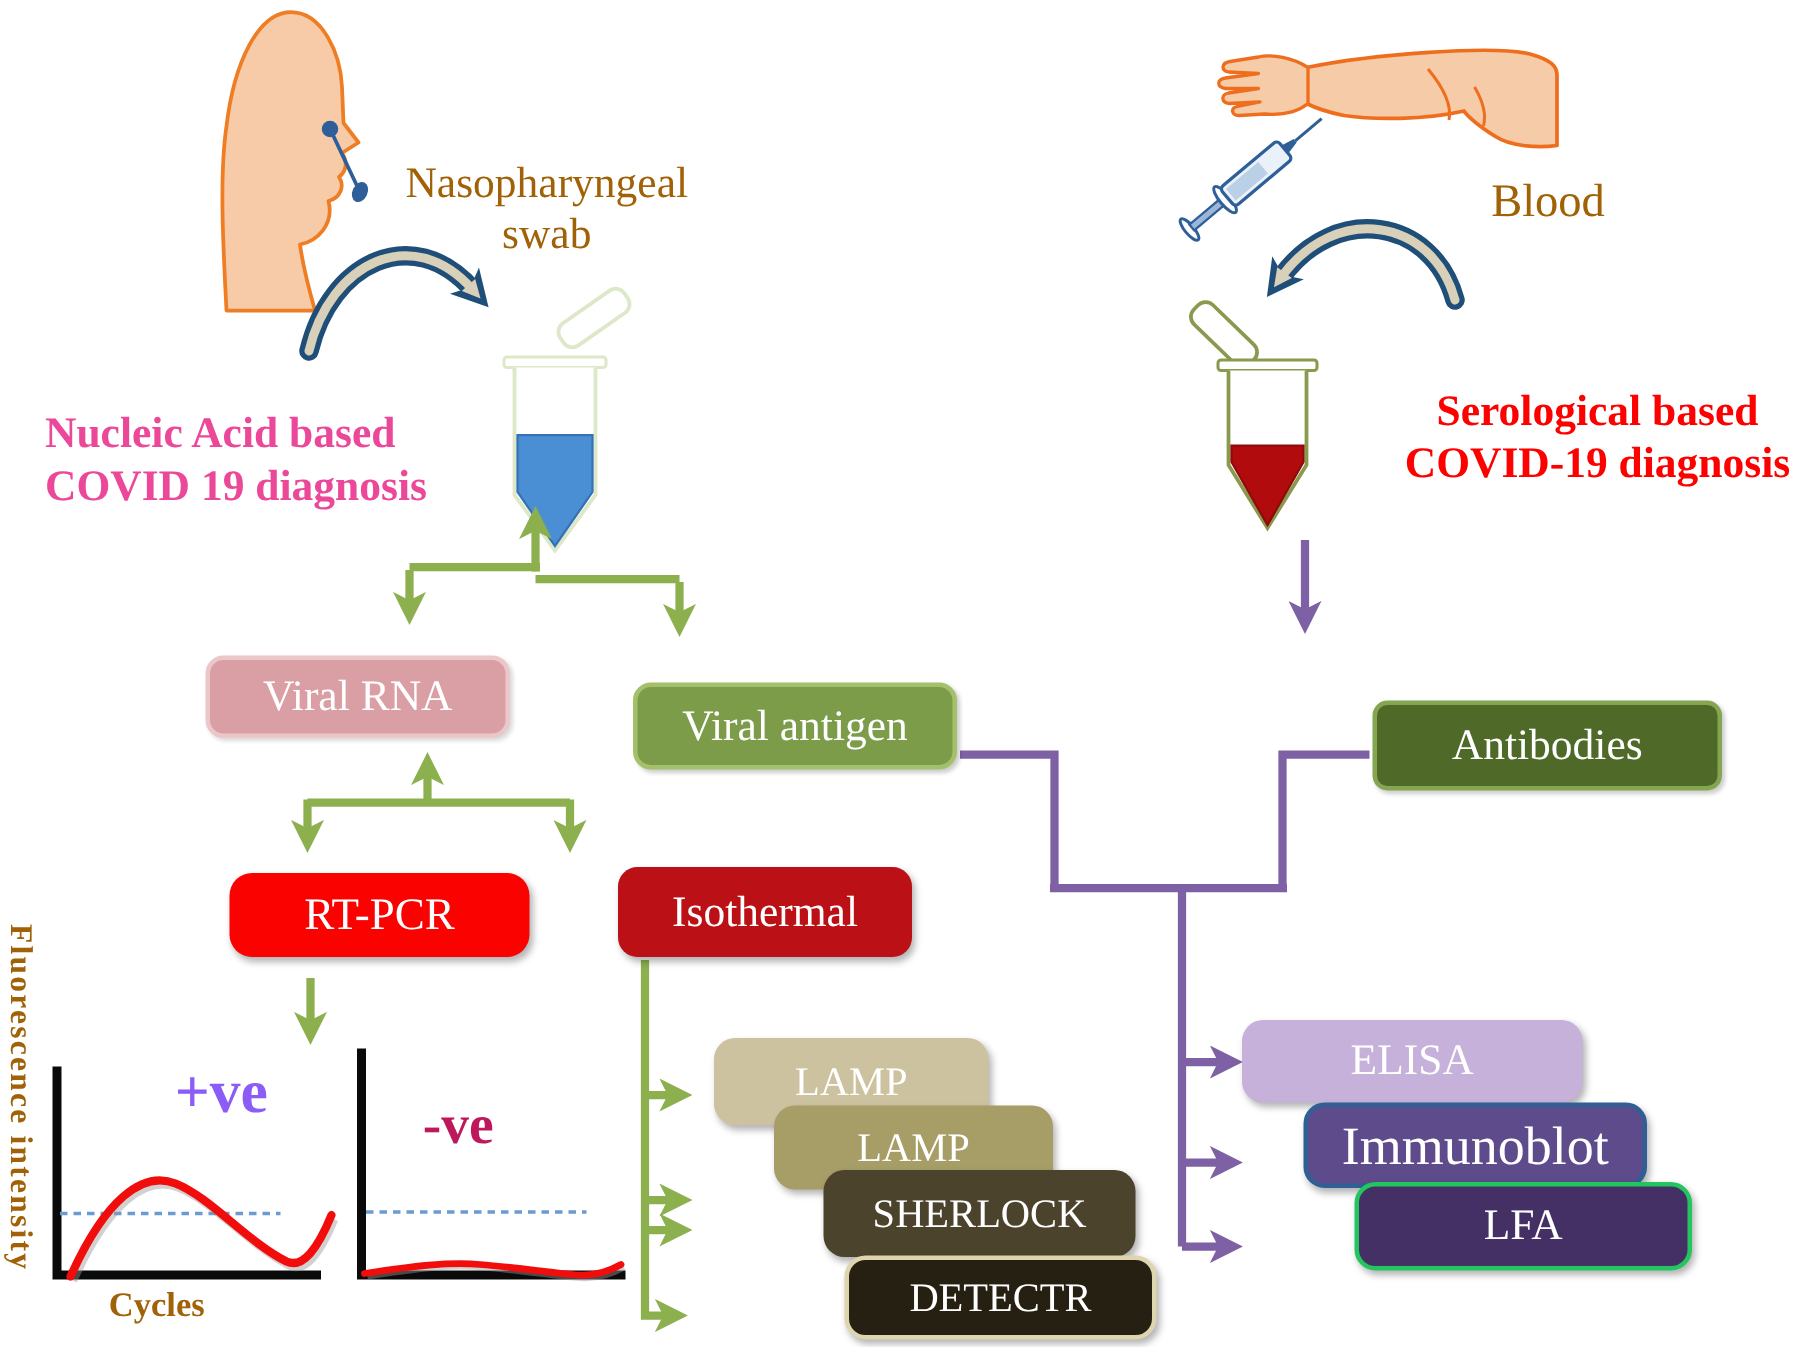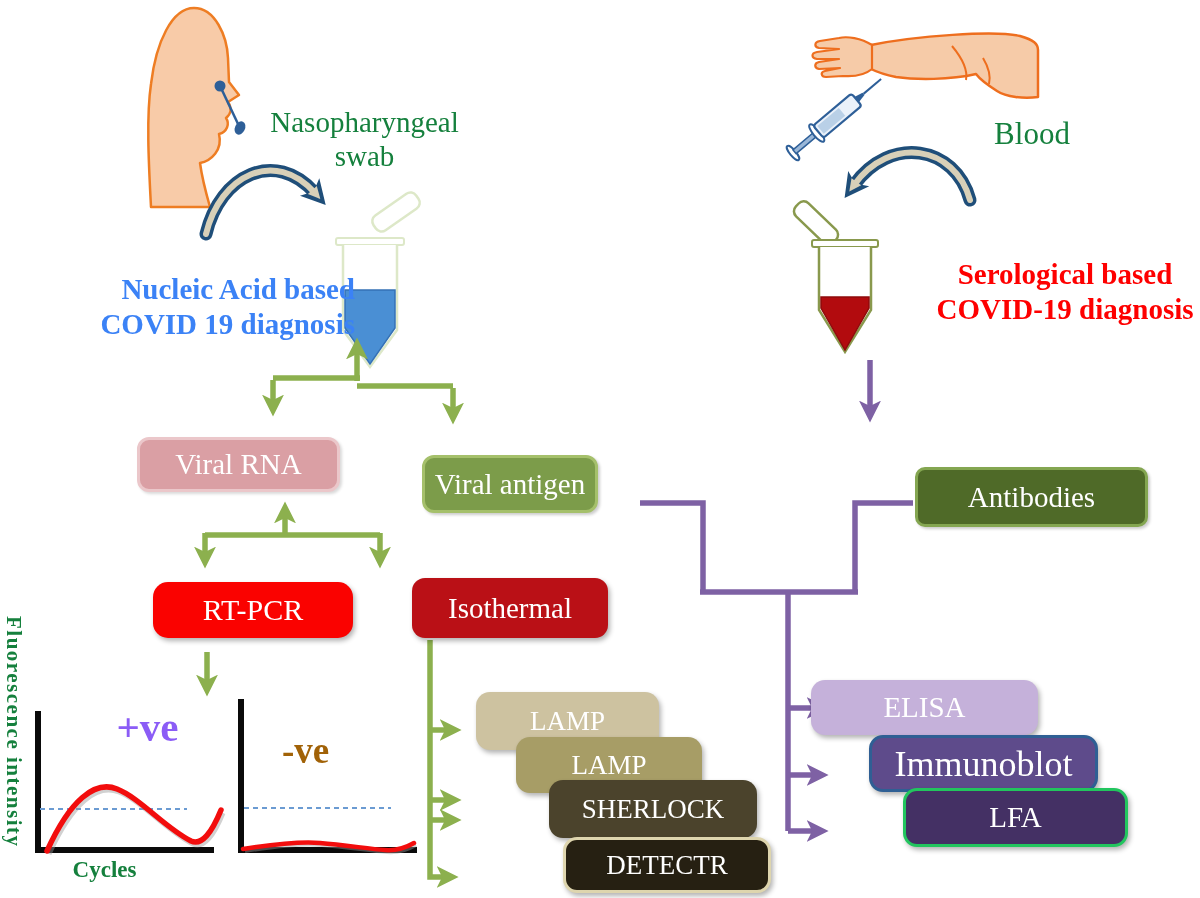--- a/index.html
+++ b/index.html
@@ -4,47 +4,47 @@
 <style>
   html,body{margin:0;padding:0;background:#fff;}
   #canvas{position:relative;width:1200px;height:898px;background:#fff;overflow:hidden;
           font-family:"Liberation Serif",serif;}
   #wires{position:absolute;left:0;top:0;z-index:1;}
   .node{position:absolute;display:flex;align-items:center;justify-content:center;
         color:#fff;box-sizing:border-box;text-align:center;z-index:2;}
   .soft-shadow{box-shadow:2px 3px 5px rgba(0,0,0,.30);}
   #viral-rna{left:137px;top:437px;width:203px;height:55px;background:#da9fa4;
              border:3px solid #ebc7ca;border-radius:12px;font-size:29px;box-shadow:2px 2px 3px rgba(0,0,0,.15);}
-  #viral-antigen{left:422px;top:455px;width:176px;height:58px;background:#7c9c4a;
+  #viral-antigen{left:422px;top:455px;width:216px;height:58px;background:#7c9c4a;
              border:3px solid #a5c06b;border-radius:12px;font-size:29px;box-shadow:2px 2px 3px rgba(0,0,0,.2);}
   #antibodies{left:915px;top:467px;width:233px;height:60px;background:#4f6a28;
              border:3px solid #84a651;border-radius:10px;font-size:29px;box-shadow:2px 2px 3px rgba(0,0,0,.2);}
   #rt-pcr{left:153px;top:582px;width:200px;height:56px;background:#fa0200;
              border-radius:15px;font-size:30px;}
   #isothermal{left:412px;top:578px;width:196px;height:60px;background:#ba1016;
              border-radius:13px;font-size:29px;}
   #nasba{left:476px;top:692px;width:183px;height:58px;background:#cdc2a0;border-radius:14px;font-size:27px;z-index:2;}
   #lamp{left:516px;top:737px;width:186px;height:56px;background:#a79d66;border-radius:14px;font-size:27px;z-index:3;}
   #sherlock{left:549px;top:780px;width:208px;height:58px;background:#4b432c;border-radius:14px;font-size:27px;z-index:4;}
   #detectr{left:563px;top:837px;width:208px;height:56px;background:#262012;
              border:3px solid #ded5ae;border-radius:14px;font-size:27px;z-index:5;}
-  #elisa{left:811px;top:680px;width:227px;height:55px;background:#c5b1da;border-radius:14px;font-size:29px;z-index:2;}
+  #elisa{left:828px;top:680px;width:227px;height:55px;background:#c5b1da;border-radius:14px;font-size:29px;z-index:2;}
   #immunoblot{left:869px;top:735px;width:229px;height:57px;background:#5e4b8b;
              border:3px solid #2f5f94;border-radius:14px;font-size:36px;z-index:3;}
   #lfa{left:903px;top:788px;width:225px;height:59px;background:#443064;
              border:3px solid #22c55e;border-radius:14px;font-size:29px;z-index:4;}
-  .caption{position:absolute;z-index:2;color:#15803d;}
+  .caption{position:absolute;z-index:2;color:#a16207;}
   #swab-label{left:262px;top:105px;width:205px;font-size:29px;line-height:34px;text-align:center;}
   #blood-label{left:972px;top:116px;width:120px;font-size:31px;text-align:center;}
   #title-left{left:30px;top:272px;width:325px;font-size:29px;line-height:35px;
-              font-weight:bold;color:#3b82f6;text-align:right;}
+              font-weight:bold;color:#ec4899;text-align:left;}
   #title-right{left:915px;top:257px;width:300px;font-size:29px;line-height:35px;
               font-weight:bold;color:#fe0000;text-align:center;}
   #plus-ve{left:100px;top:703px;width:95px;font-size:41px;font-weight:bold;color:#8b5cf6;text-align:center;}
-  #minus-ve{left:268px;top:729px;width:75px;font-size:37px;font-weight:bold;color:#a16207;text-align:center;}
+  #minus-ve{left:268px;top:729px;width:75px;font-size:37px;font-weight:bold;color:#be185d;text-align:center;}
   #cycles-label{left:57px;top:857px;width:95px;font-size:23px;font-weight:bold;text-align:center;}
   #fluor-label{left:0px;top:616px;height:282px;width:26px;font-size:21px;font-weight:bold;
                letter-spacing:1.5px;writing-mode:vertical-rl;text-align:left;}
 </style>
 </head>
 <body>
 
 <div id="canvas">
 
 <svg id="wires" width="1200" height="898" viewBox="0 0 1200 898">

